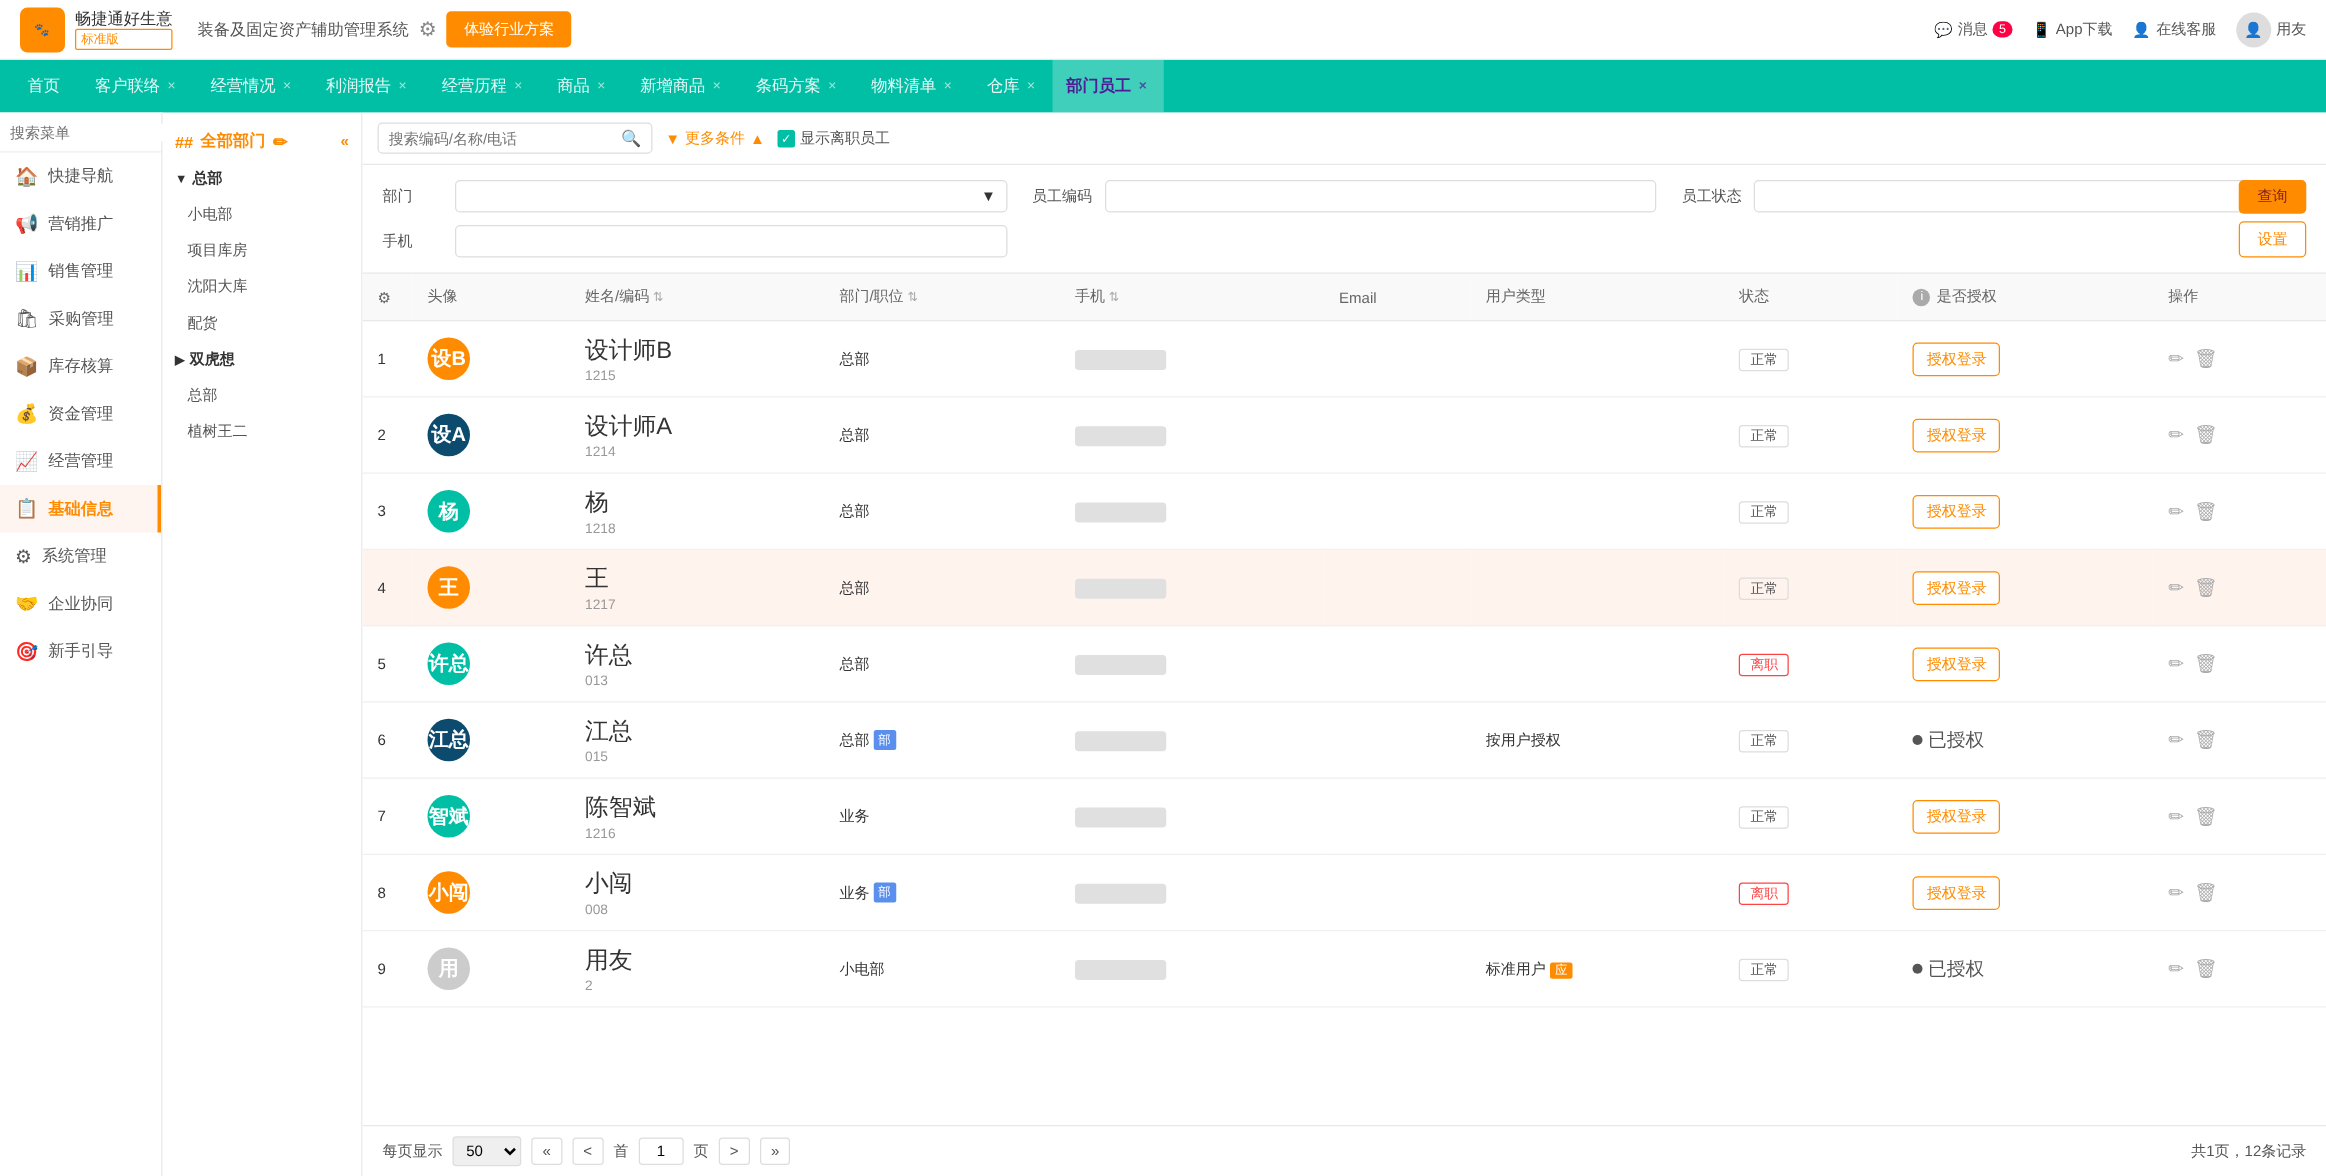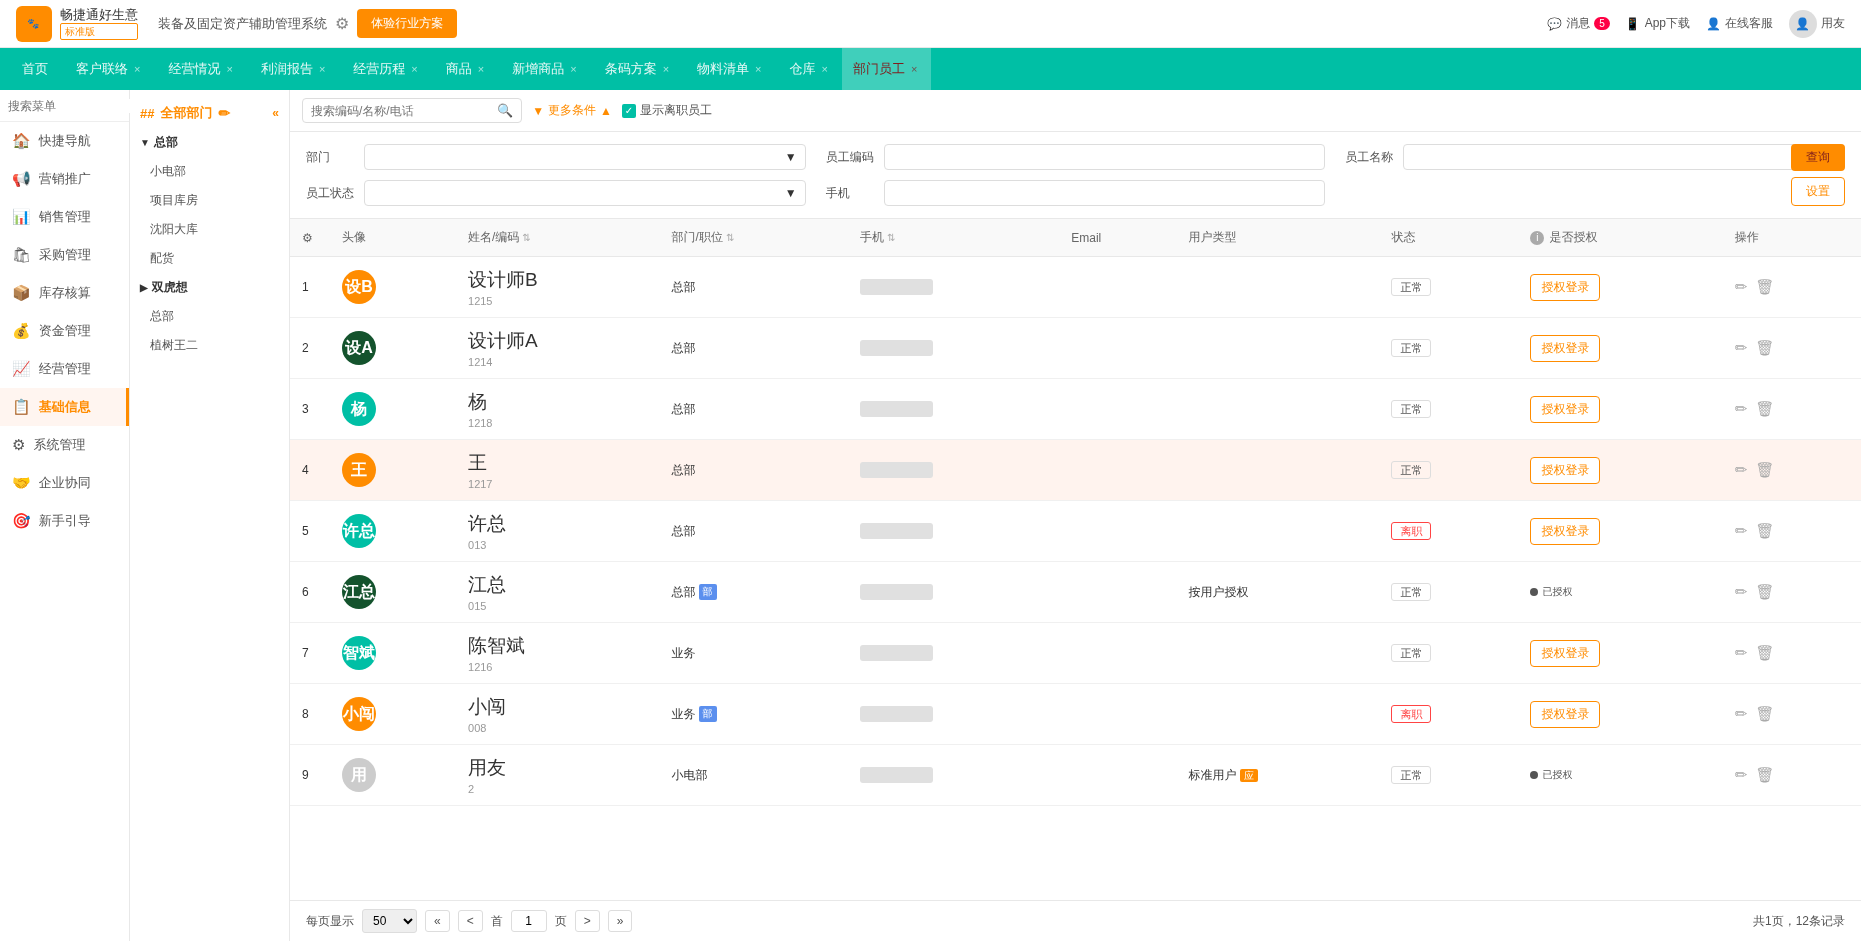--- a/index.html
+++ b/index.html
@@ -50,21 +50,21 @@
       height: 42px;
       display: flex;
       align-items: center;
       color: rgba(255,255,255,0.9);
       font-size: 13px;
       cursor: pointer;
       white-space: nowrap;
       position: relative;
       gap: 4px;
     }
-    .nav-tab.active { background: rgba(255,255,255,0.25); color: #7f1d1d; font-weight: normal; padding-left: 11px; }
+    .nav-tab.active { background: rgba(255,255,255,0.25); color: #4c1d95; font-weight: bold; padding-left: 11px; }
     .nav-tab .close { font-size: 11px; opacity: 0.7; margin-left: 2px; }
 
     
     .main-layout {
       display: flex;
       height: calc(100vh - 48px - 42px);
     }
 
     
     .sidebar {
@@ -195,31 +195,31 @@
 
     
     .table-wrap { flex: 1; overflow-y: auto; background: #fff; }
     table { width: 100%; border-collapse: collapse; }
     thead tr { background: #f9f9f9; }
     th { padding: 10px 12px; font-size: 12px; color: #666; font-weight: normal; text-align: left; border-bottom: 1px solid #e8e8e8; white-space: nowrap; }
     td { padding: 10px 12px; font-size: 12px; color: #333; border-bottom: 1px solid #f0f0f0; vertical-align: middle; }
     tr.highlighted td { background: #fff3ee; }
     .avatar { width: 34px; height: 34px; border-radius: 50%; display: flex; align-items: center; justify-content: center; color: #fff; font-size: 16px; font-weight: bold; }
     .av-orange { background: #ff8c00; }
-    .av-red { background: #14532d; }
+    .av-red { background: #0c4a6e; }
     .av-teal { background: #00bfa5; }
     .av-gray { background: #ccc; }
     .name-code { display: flex; flex-direction: column; gap: 2px; }
     .name-code .name { font-size: 19px; color: #333; }
     .name-code .code { font-size: 11px; color: #999; }
     .status-badge { padding: 2px 8px; border-radius: 3px; font-size: 11px; }
     .status-normal { color: #555; border: 1px solid #ddd; }
     .status-resigned { color: #f44; border: 1px solid #f44; }
     .auth-btn { border: 1px solid #ff8c00; color: #ff8c00; background: #fff; padding: 4px 10px; border-radius: 4px; cursor: pointer; font-size: 12px; }
-    .auth-granted { color: #555; font-size: 10px; display: flex; align-items: center; gap: 4px; }
+    .auth-granted { color: #555; font-size: 15px; display: flex; align-items: center; gap: 4px; }
     .auth-granted .dot { width: 8px; height: 8px; border-radius: 50%; background: #555; display: inline-block; }
     .dept-badge { display: inline-flex; align-items: center; gap: 3px; }
     .dept-tag { background: #5b8fee; color: #fff; font-size: 10px; padding: 1px 4px; border-radius: 2px; }
     .action-icons { display: flex; gap: 8px; align-items: center; color: #aaa; font-size: 15px; }
     .action-icon { cursor: pointer; color: #aaa; }
     .phone-blur { background: #e0e0e0; color: #e0e0e0; border-radius: 3px; padding: 2px 20px; font-size: 11px; }
 
     
     .pagination {
       background: #fff;
@@ -391,24 +391,20 @@
       <div class="filter-form">
         <div class="filter-row">
           <span class="filter-label">部门</span>
           <div class="filter-select">
             <span></span>
             <span>▼</span>
           </div>
         </div>
         <div class="filter-row">
           <span class="filter-label">员工编码</span>
-          <input class="filter-input" type="text" placeholder="" style="">
-        </div>
-        <div class="filter-row">
-          <span class="filter-label">员工名称</span>
           <input class="filter-input" type="text" placeholder="" style="">
         </div>
         <div class="filter-row">
           <span class="filter-label">员工状态</span>
           <div class="filter-select">
             <span></span>
             <span>▼</span>
           </div>
         </div>
         <div class="filter-row">

